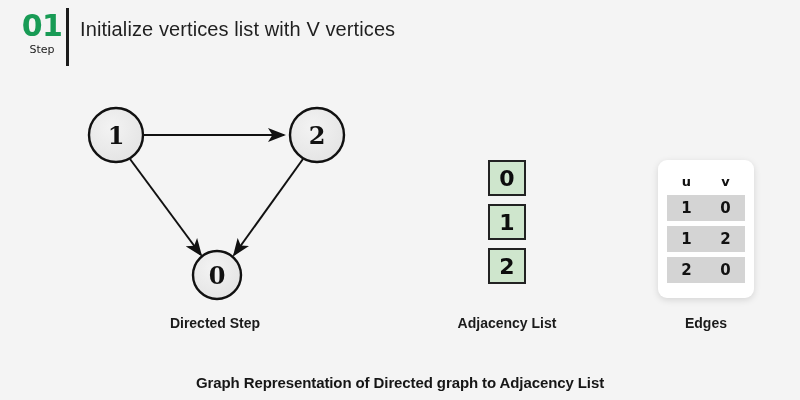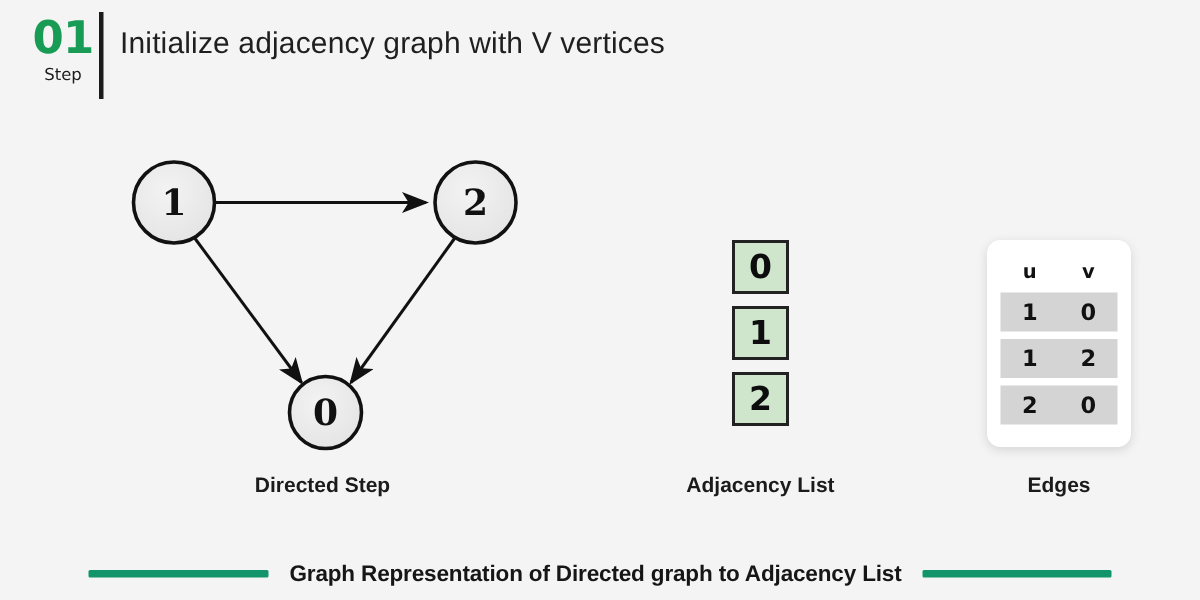--- a/index.html
+++ b/index.html
@@ -177,20 +177,21 @@
   .footer {
     position: absolute;
     left: 0;
     top: 364px;
     width: 800px;
     height: 36px;
     display: flex;
     align-items: center;
     justify-content: center;
     gap: 14px;
+    flex-direction: column;
   }
   .footer-rule {
     height: 5px;
     width: 120px;
     background: #12956a;
     border-radius: 1px;
   }
   .footer-rule.right { width: 126px; }
   .footer-text {
     font-size: 15px;
@@ -204,21 +205,21 @@
 <body>
 
 <div id="canvas">
 
   <div class="header">
     <div class="step-block">
       <div class="step-number">01</div>
       <div class="step-word">Step</div>
     </div>
     <div class="header-divider"></div>
-    <div class="header-title">Initialize adjacency graph with V vertices</div>
+    <div class="header-title">Initialize vertices list with V vertices</div>
   </div>
 
   <div class="graph-panel">
     <svg class="graph-svg" width="330" height="225" viewBox="0 0 330 225">
       <defs>
         <marker id="arrowhead" markerWidth="9" markerHeight="7" refX="8" refY="3.5" orient="auto" markerUnits="strokeWidth">
           <path d="M0,0 L9,3.5 L0,7 L2.2,3.5 z" fill="#111111"></path>
         </marker>
         <radialGradient id="nodeFill" cx="42%" cy="36%" r="72%">
           <stop offset="0%" stop-color="#f3f3f3"></stop>

